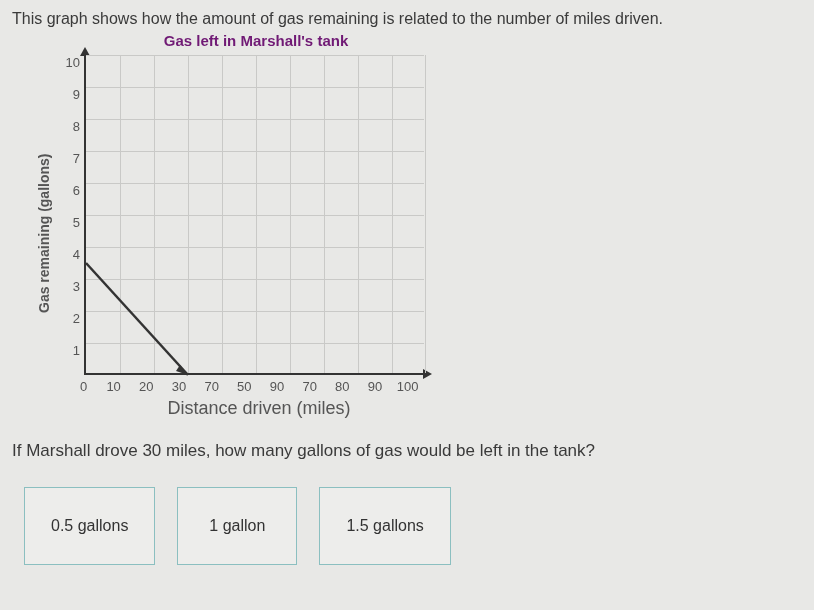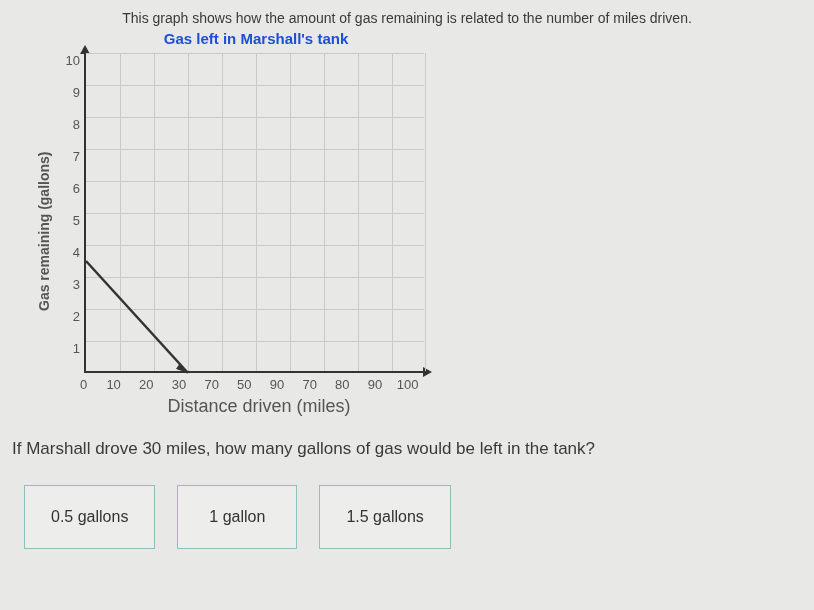--- a/index.html
+++ b/index.html
@@ -5,24 +5,23 @@
     * { box-sizing: border-box; margin: 0; padding: 0; }
     body {
       font-family: Arial, Helvetica, sans-serif;
       background: #e8e8e6;
       width: 814px;
       height: 610px;
       padding: 10px 12px;
       color: #333;
     }
     .intro {
-      font-size: 14px;
+      font-size: 16px;
       color: #3a3a3a;
       margin-bottom: 1px;
-      text-align: center;
     }
     .chart-wrap {
       display: flex;
       margin-left: 18px;
       margin-top: 4px;
     }
     .ylabel {
       writing-mode: vertical-rl;
       transform: rotate(180deg);
       font-size: 14px;
@@ -37,21 +36,21 @@
       margin-top: 14px;
     }
     .chart-col {
       display: flex;
       flex-direction: column;
       align-items: center;
     }
     .chart-title {
       font-weight: bold;
       font-size: 15px;
-      color: #1d4ed8;
+      color: #701a75;
       margin-bottom: 6px;
       margin-left: 30px;
     }
     .chart-area {
       position: relative;
       display: flex;
     }
     .yticks {
       display: flex;
       flex-direction: column;
@@ -130,21 +129,21 @@
       margin-bottom: 26px;
     }
     .options {
       display: flex;
       gap: 22px;
       margin-left: 12px;
     }
     .opt {
       border: 1px solid #8bbfc0;
       background: #ededeb;
-      padding: 22px 26px;
+      padding: 29px 26px;
       font-size: 16px;
       color: #333;
       cursor: pointer;
       min-width: 120px;
       text-align: center;
     }
   </style>
 </head>
 <body>
 

